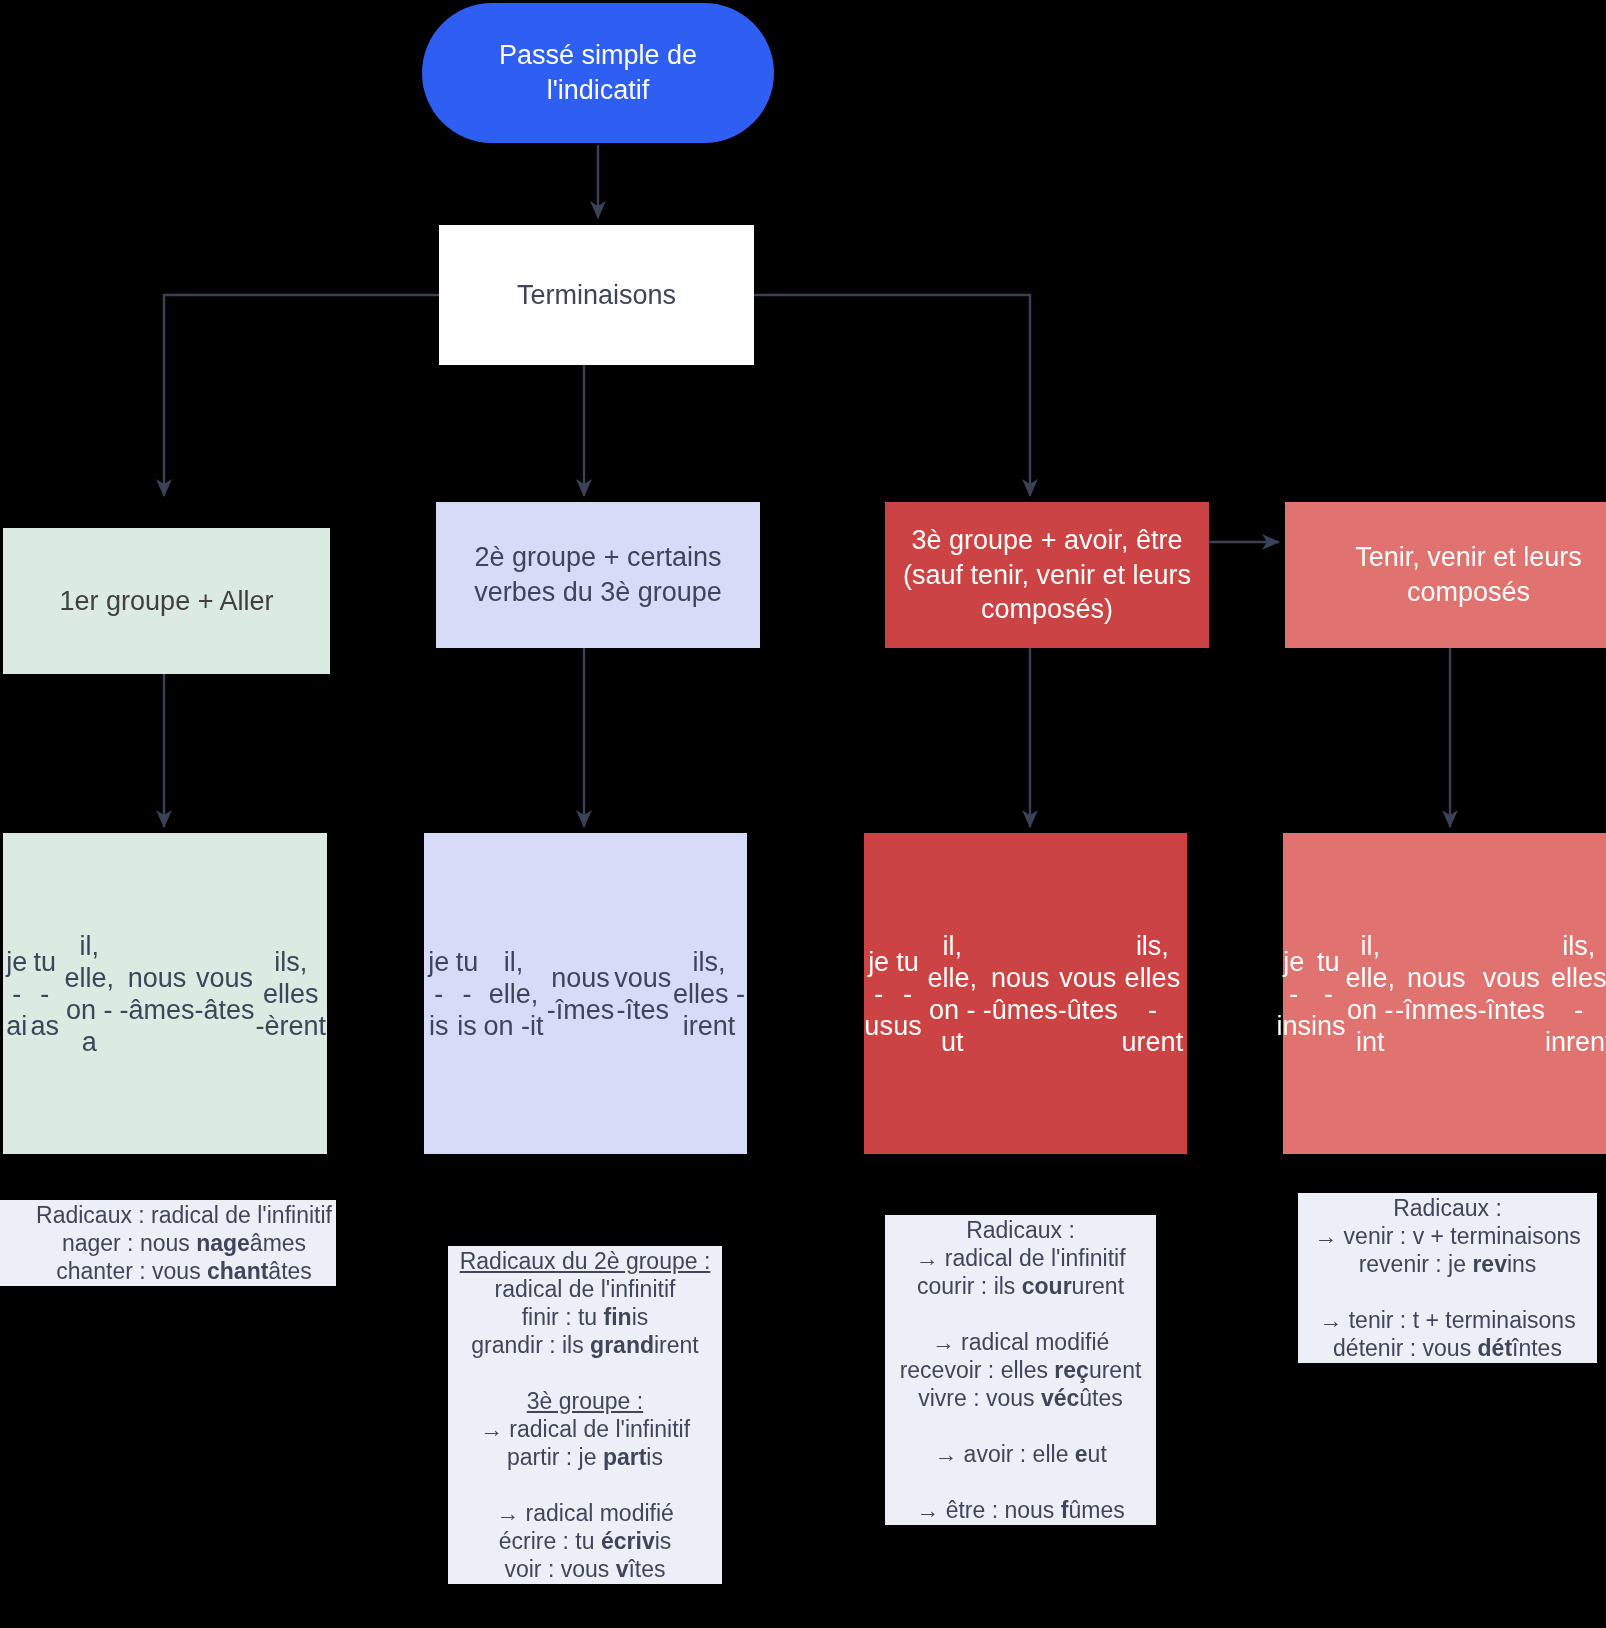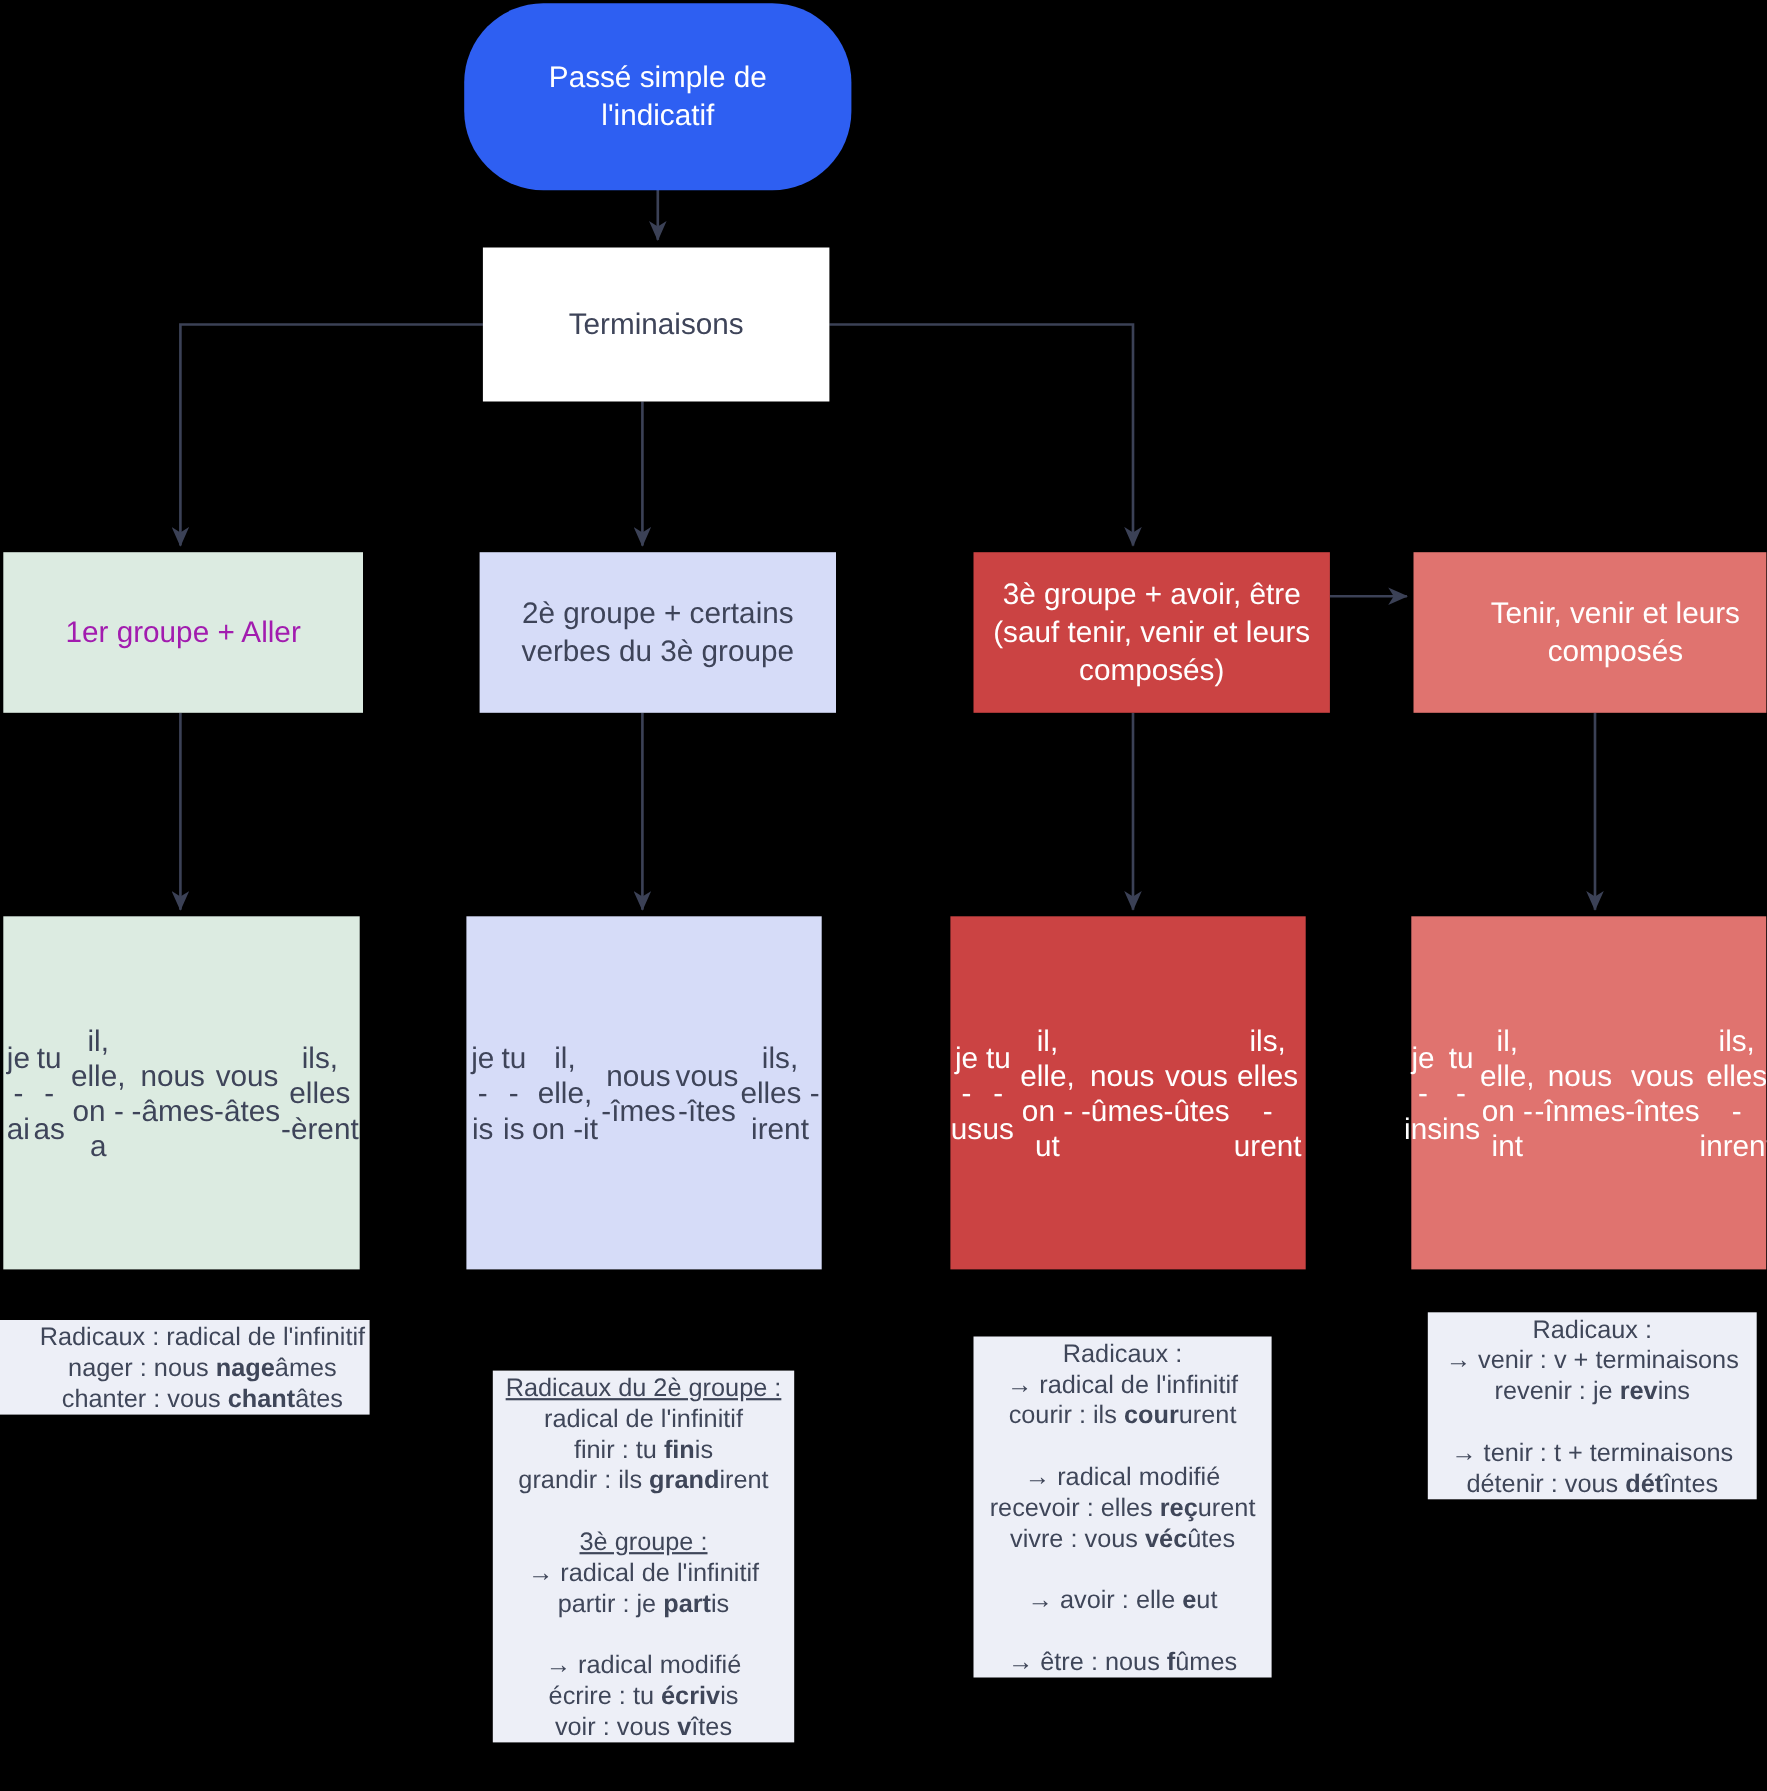--- a/index.html
+++ b/index.html
@@ -5,21 +5,21 @@
   html,body{margin:0;padding:0;background:#000;}
   .canvas{
     position:relative;width:1606px;height:1628px;background:#000;
     overflow:hidden;font-family:"Liberation Sans",sans-serif;
   }
   .canvas svg{position:absolute;left:0;top:0;}
   .node{
     position:absolute;display:flex;align-items:center;justify-content:center;
     text-align:center;box-sizing:border-box;z-index:2;
   }
-  #root-node{left:422px;top:3px;width:352px;height:170px;border-radius:72px;
+  #root-node{left:422px;top:3px;width:352px;height:140px;border-radius:72px;
     font-size:27px;font-weight:500;line-height:1.3;padding:0 42px;}
   #terminaisons-node{left:439px;top:225px;width:315px;height:140px;font-size:27px;}
   .header-node{top:502px;height:146px;font-size:27px;line-height:1.28;padding:0 14px;}
   #g1-header{left:3px;width:327px;}
   #g2-header{left:436px;width:324px;}
   #g3-header{left:885px;width:324px;}
   #g4-header{left:1285px;width:367px;}
   .endings-node{top:833px;height:321px;font-size:27px;line-height:32px;
     }
   #g1-endings{left:3px;width:324px;}
@@ -60,21 +60,21 @@
   </svg>
 
   <div class="node" id="root-node" style="background: rgb(46, 95, 242); color: rgb(255, 255, 255);">
     <span>Passé simple de l'indicatif</span>
   </div>
 
   <div class="node" id="terminaisons-node" style="background: rgb(255, 255, 255); color: rgb(62, 68, 89);">
     <span>Terminaisons</span>
   </div>
 
-  <div class="node header-node" id="g1-header" style="background: rgb(220, 235, 225); color: #a21caf;">
+  <div class="node header-node" id="g1-header" style="background: rgb(220, 235, 225); color: #404040; margin-top: 26px;">
     <span>1er groupe + Aller</span>
   </div>
   <div class="node header-node" id="g2-header" style="background: rgb(214, 220, 248); color: rgb(62, 68, 89);">
     <span>2è groupe + certains verbes du 3è groupe</span>
   </div>
   <div class="node header-node" id="g3-header" style="background: rgb(203, 67, 67); color: #ffffff;">
     <span>3è groupe + avoir, être (sauf tenir, venir et leurs composés)</span>
   </div>
   <div class="node header-node" id="g4-header" style="background: rgb(224, 115, 111); color: rgb(255, 255, 255);">
     <span>Tenir, venir et leurs composés</span>

